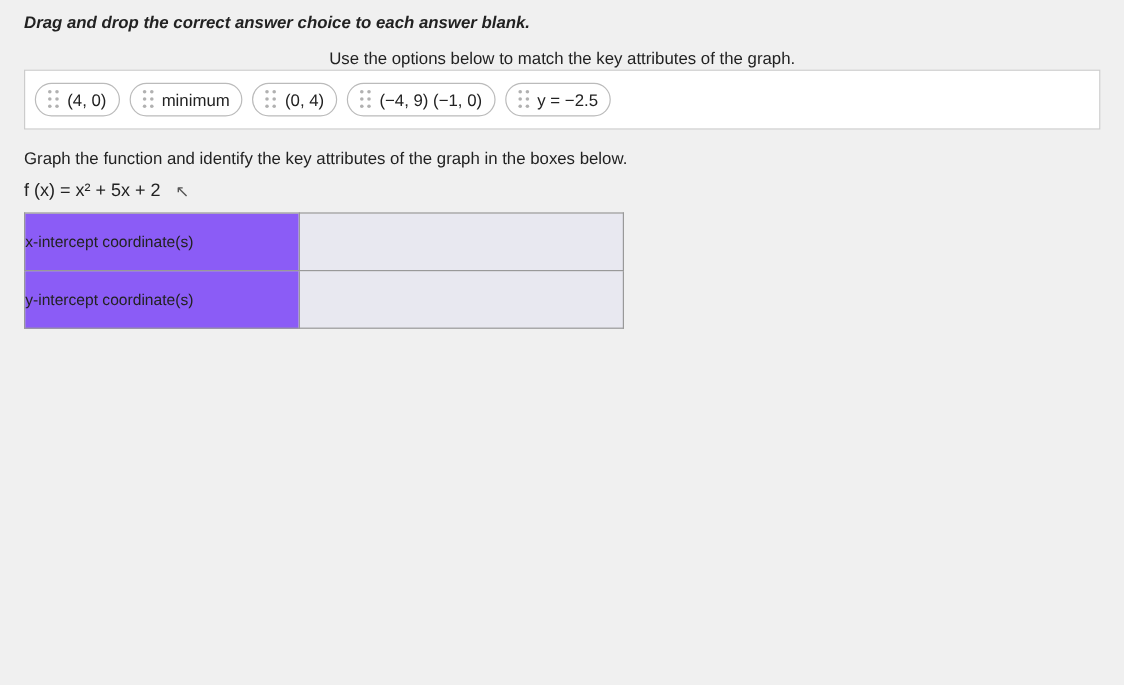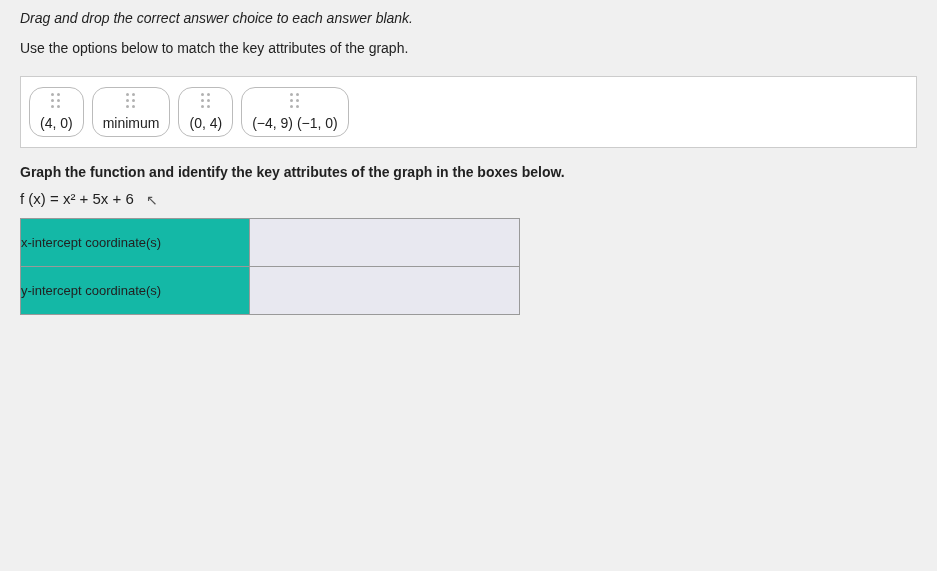--- a/index.html
+++ b/index.html
@@ -27,26 +27,28 @@
     .question-number span {
       text-decoration: underline;
       font-weight: bold;
     }
 
     .directions-text {
       font-style: italic;
       font-size: 14px;
       margin-bottom: 14px;
       color: #222;
+      font-weight: bold;
     }
 
     .use-options-text {
       font-size: 14px;
-      margin-bottom: 20px;
-      color: #222;
+      margin-bottom: 2px;
+      color: #222;
+      text-align: center;
     }
 
     .answer-choices-area {
       background: #fff;
       border: 1px solid #ccc;
       padding: 10px 8px;
       margin-bottom: 16px;
       display: flex;
       flex-wrap: wrap;
       gap: 8px;
@@ -57,21 +59,20 @@
       display: inline-flex;
       align-items: center;
       gap: 6px;
       background: #fff;
       border: 1px solid #bbb;
       border-radius: 14px;
       padding: 5px 10px;
       font-size: 14px;
       cursor: grab;
       white-space: nowrap;
-      flex-direction: column;
     }
 
     .dots-grid {
       display: inline-grid;
       grid-template-columns: repeat(2, 4px);
       grid-template-rows: repeat(3, 4px);
       gap: 2px;
       opacity: 0.5;
     }
 
@@ -79,21 +80,20 @@
       width: 3px;
       height: 3px;
       background: #666;
       border-radius: 50%;
     }
 
     .graph-instruction {
       font-size: 14px;
       margin-bottom: 10px;
       color: #222;
-      font-weight: bold;
     }
 
     .function-label {
       font-size: 15px;
       margin-bottom: 10px;
       color: #222;
     }
 
     .answer-table {
       border-collapse: collapse;
@@ -101,21 +101,21 @@
     }
 
     .answer-table td {
       border: 1px solid #999;
       padding: 0;
     }
 
     .table-label {
       font-size: 13px;
       padding: 14px 12px;
-      background: #14b8a6;
+      background: #8b5cf6;
       width: 220px;
       color: #222;
     }
 
     .table-drop-zone {
       background: #e8e8f0;
       width: 260px;
       height: 48px;
     }
 
@@ -176,26 +176,37 @@
         <span class="dots-grid">
           <span class="dot"></span>
           <span class="dot"></span>
           <span class="dot"></span>
           <span class="dot"></span>
           <span class="dot"></span>
           <span class="dot"></span>
         </span>
         <span>(−4, 9) (−1, 0)</span>
       </div>
+      <div class="answer-chip" draggable="true">
+        <span class="dots-grid">
+          <span class="dot"></span>
+          <span class="dot"></span>
+          <span class="dot"></span>
+          <span class="dot"></span>
+          <span class="dot"></span>
+          <span class="dot"></span>
+        </span>
+        <span>y = −2.5</span>
+      </div>
     </div>
 
   <p class="graph-instruction">Graph the function and identify the key attributes of the graph in the boxes below.</p>
 
   <p class="function-label">
-    <span>f (x) = x² + 5x + 6</span>
+    <span>f (x) = x² + 5x + 2</span>
     <span class="cursor-icon">↖</span>
   </p>
 
   <table class="answer-table">
     <tbody id="table-body">
 
     <tr>
           <td class="table-label">x-intercept coordinate(s)</td>
           <td class="table-drop-zone"></td>
         </tr>

